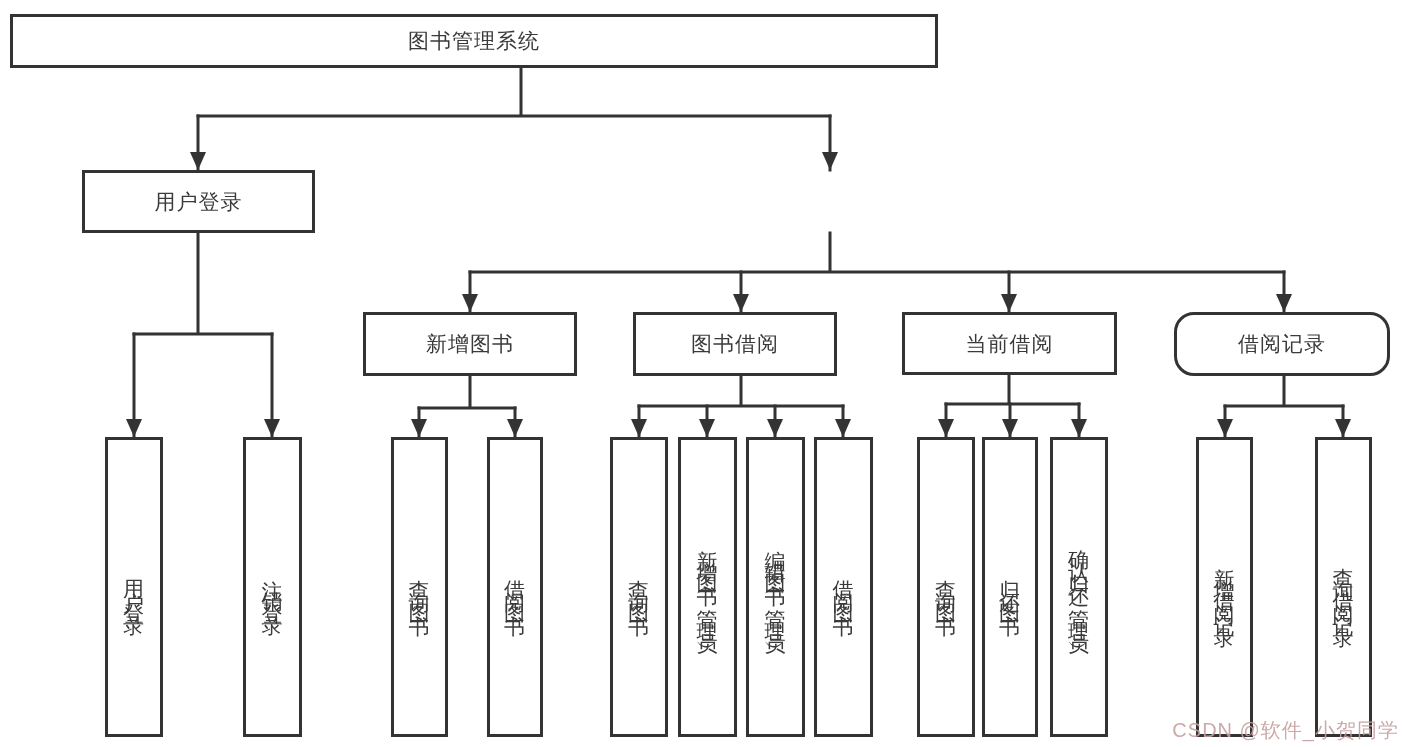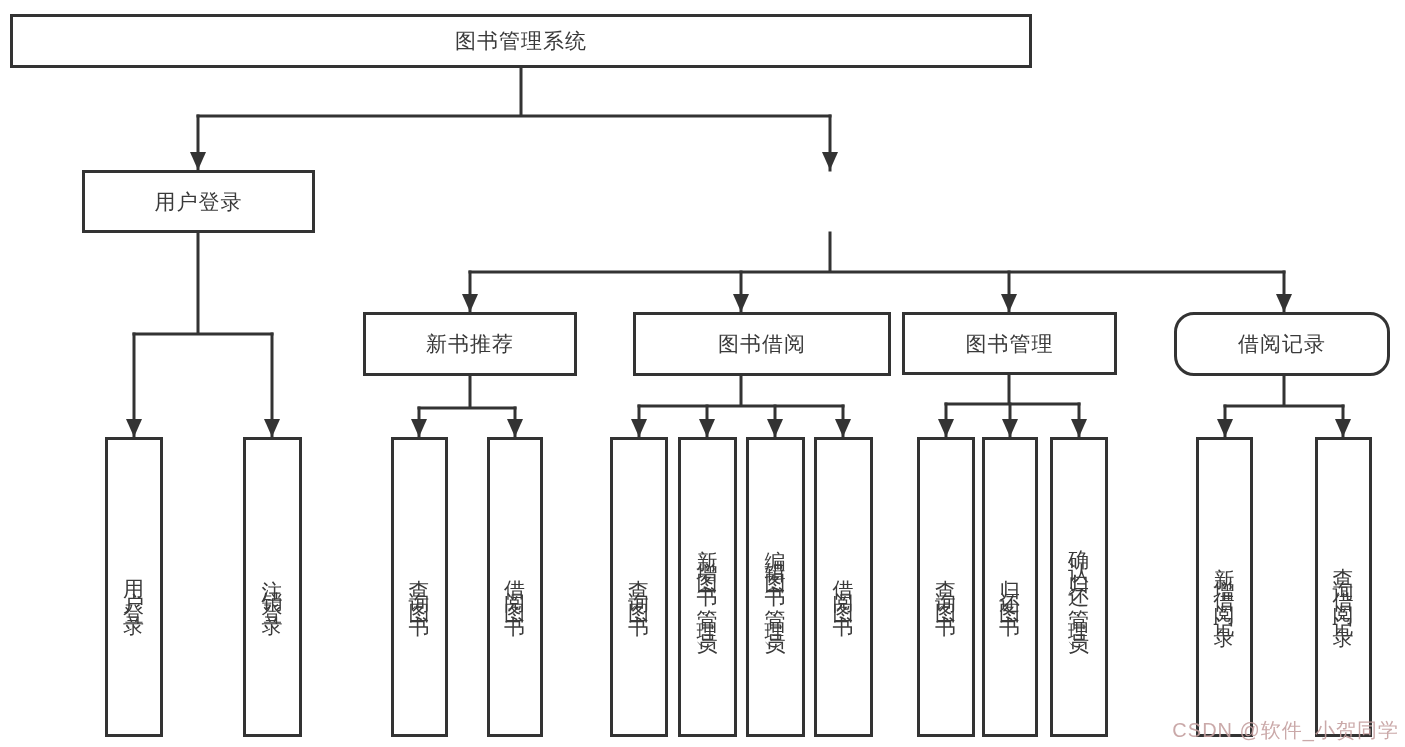--- a/index.html
+++ b/index.html
@@ -27,25 +27,25 @@
   }
   .node.vert .vtext{
     writing-mode:vertical-rl;
     text-orientation:mixed;
     font-size:21px;
     letter-spacing:12px;
     line-height:1;
     white-space:nowrap;
   }
   
-  .root-box   {left:10px;  top:14px;  width:1022px; height:54px;justify-content:center;}
+  .root-box   {left:10px;  top:14px;  width:928px; height:54px;justify-content:center;}
   .l2-login   {left:82px;  top:170px; width:233px;  height:63px;}
   .l2-bookmg  {left:712px; top:170px; width:235px;  height:63px;}
   .l3-recommend{left:363px;top:312px; width:214px;  height:64px;}
-  .l3-borrow  {left:633px; top:312px; width:258px;  height:64px;}
+  .l3-borrow  {left:633px; top:312px; width:204px;  height:64px;}
   .l3-current {left:902px; top:312px; width:215px;  height:63px;}
   .l3-records {left:1174px;top:312px; width:216px;  height:64px;border-radius:20px;}
   .leaf{top:437px;height:300px;}
   .a1{left:105px;width:58px;} .a2{left:243px;width:59px;}
   .b1{left:391px;width:57px;} .b2{left:487px;width:56px;}
   .c1{left:610px;width:58px;} .c2{left:678px;width:59px;}
   .c3{left:746px;width:59px;} .c4{left:814px;width:59px;}
   .d1{left:917px;width:58px;} .d2{left:982px;width:56px;}
   .d3{left:1050px;width:58px;}
   .e1{left:1196px;width:57px;} .e2{left:1315px;width:57px;}
@@ -105,27 +105,27 @@
 
   <div class="node root-box">
     <span>图书管理系统</span>
   </div>
 
   <div class="node l2-login">
     <span>用户登录</span>
   </div>
 
   <div class="node l3-recommend">
-    <span>新书推荐</span>
+    <span>新增图书</span>
   </div>
   <div class="node l3-borrow">
     <span>图书借阅</span>
   </div>
   <div class="node l3-current">
-    <span>图书管理</span>
+    <span>当前借阅</span>
   </div>
   <div class="node l3-records">
     <span>借阅记录</span>
   </div>
 
   <div class="node vert leaf a1">
     <span class="vtext">用户登录</span>
   </div>
   <div class="node vert leaf a2">
     <span class="vtext">注销登录</span>

